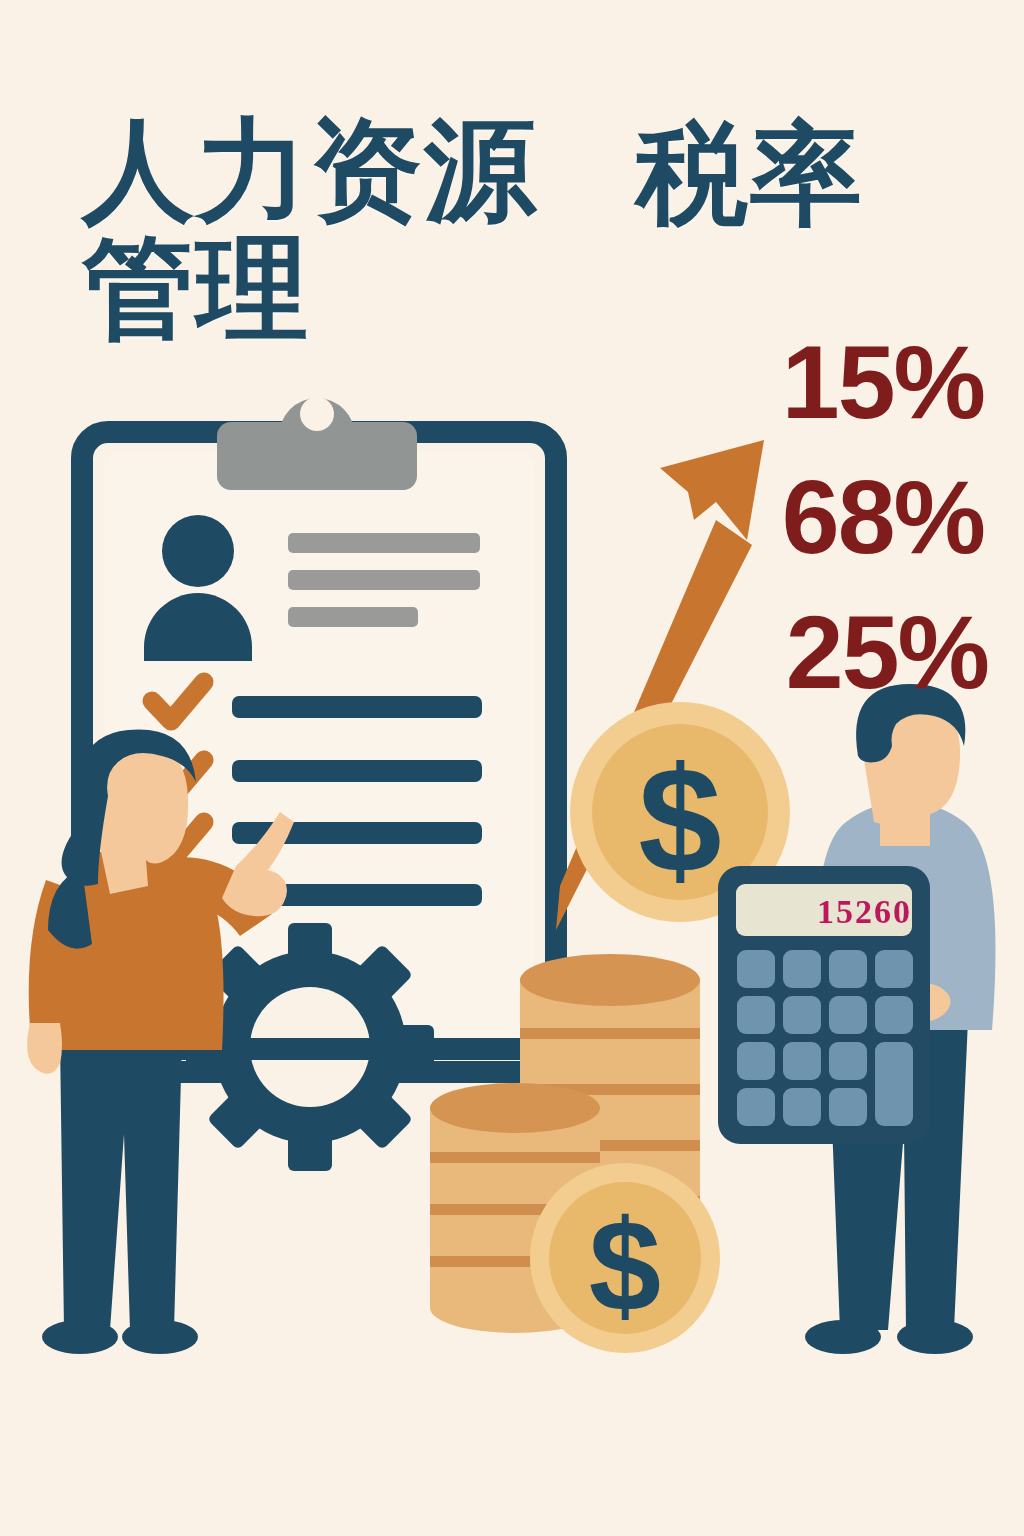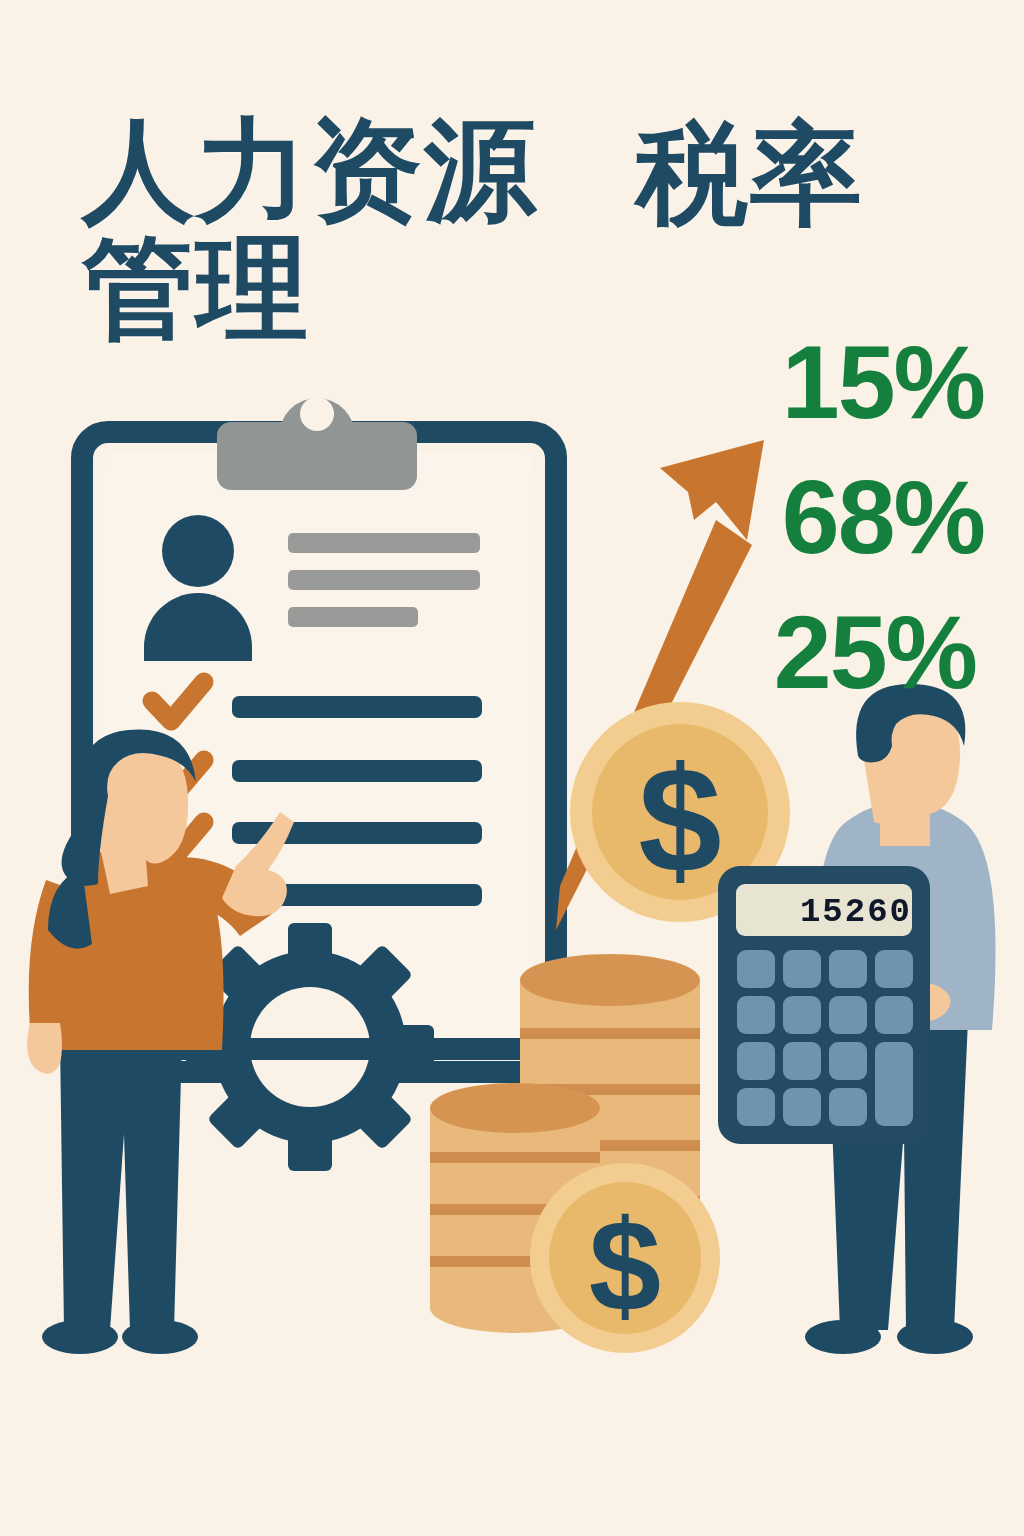--- a/index.html
+++ b/index.html
@@ -24,40 +24,40 @@
     font-size:112px;
     text-align:left;
   }
   #title-tax{
     left:636px;top:116px;width:330px;
     font-size:112px;
     text-align:left;
   }
   .rate{
     position:absolute;
-    color:#15803d;
+    color:#7f1d1d;
     font-weight:bold;
     font-size:104px;
     letter-spacing:-2px;
     text-align:right;
     width:240px;
     line-height:1;
   }
   #rate-0{right:40px;top:330px;}
   #rate-1{right:40px;top:465px;}
-  #rate-2{right:48px;top:600px;text-align:right;}
+  #rate-2{right:36px;top:600px;text-align:right;}
   #calc-display-value{
     position:absolute;
     left:744px;top:893px;
     width:168px;
     text-align:right;
-    font-family:Liberation Mono, monospace;
+    font-family:Liberation Serif, serif;
     font-size:34px;
     letter-spacing:2px;
-    color:#0f172a;
+    color:#be185d;
     font-weight:bold;
   }
 </style>
 </head>
 <body>
 
 <svg id="poster" viewBox="0 0 1024 1536" xmlns="http://www.w3.org/2000/svg">
 
   <defs>
     <clipPath id="clipPage">

